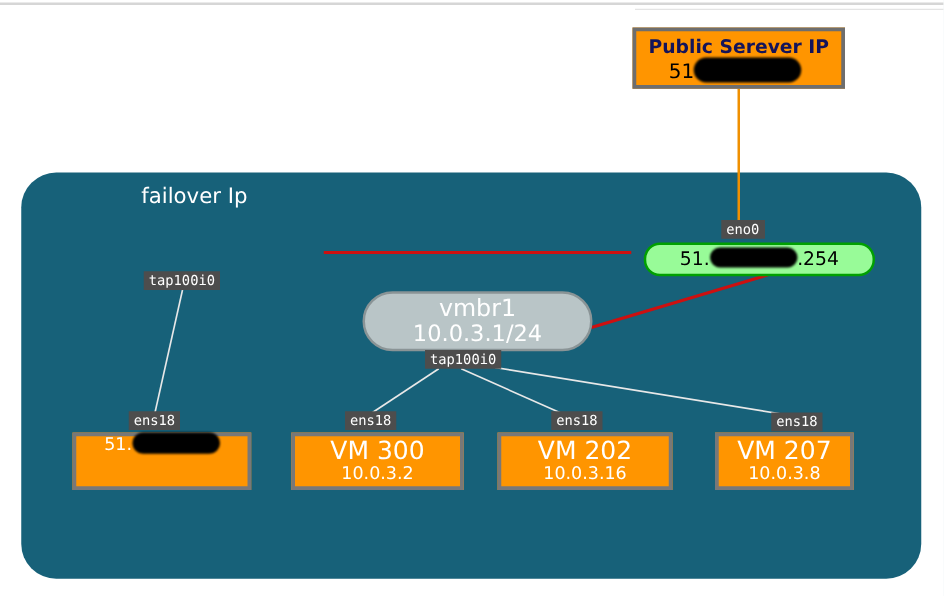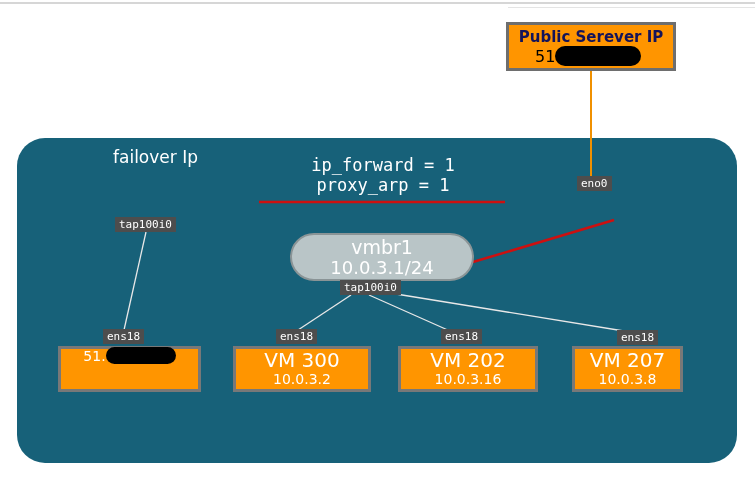--- a/index.html
+++ b/index.html
@@ -105,34 +105,31 @@
   </svg>
 
   <div class="layer">
 
     <div class="public-box">
       <div class="ptitle">Public Serever IP</div>
       <div class="pip"><span>51</span><span class="blob blob-public"></span></div>
     </div>
 
     <div class="wlabel lbl-failover">failover Ip</div>
-    <div class="wlabel lbl-sysctl">
-      <div>ip_forward = 1</div>
-      <div>proxy_arp = 1</div>
-    </div>
 
     <div class="tag tag-tap0">tap100i0</div>
 
     <div class="pill pill-vmbr1">
       <div class="pname">vmbr1</div>
       <div class="bip">10.0.3.1/24</div>
     </div>
     <div class="tag tag-tap1">tap100i0</div>
 
     <div class="tag tag-eno0">eno0</div>
+    <div class="gw-box"><span>51.</span><span class="blob blob-gw"></span><span>.254</span></div>
 
     <div class="tag tag-ens-101">ens18</div>
     <div class="tag tag-ens-200">ens18</div>
     <div class="tag tag-ens-202">ens18</div>
     <div class="tag tag-ens-207">ens18</div>
 
     <div class="vm vm-101">
       <div class="vip"><span>51.</span><span class="blob blob-vm101"></span></div>
     </div>
     <div class="vm vm-200">

